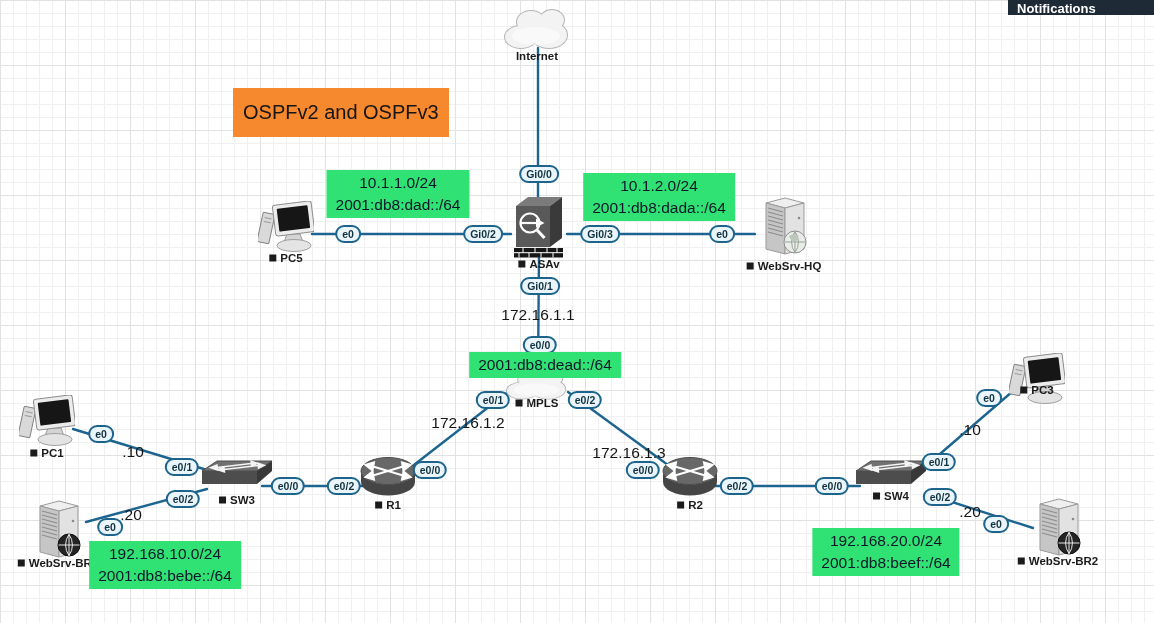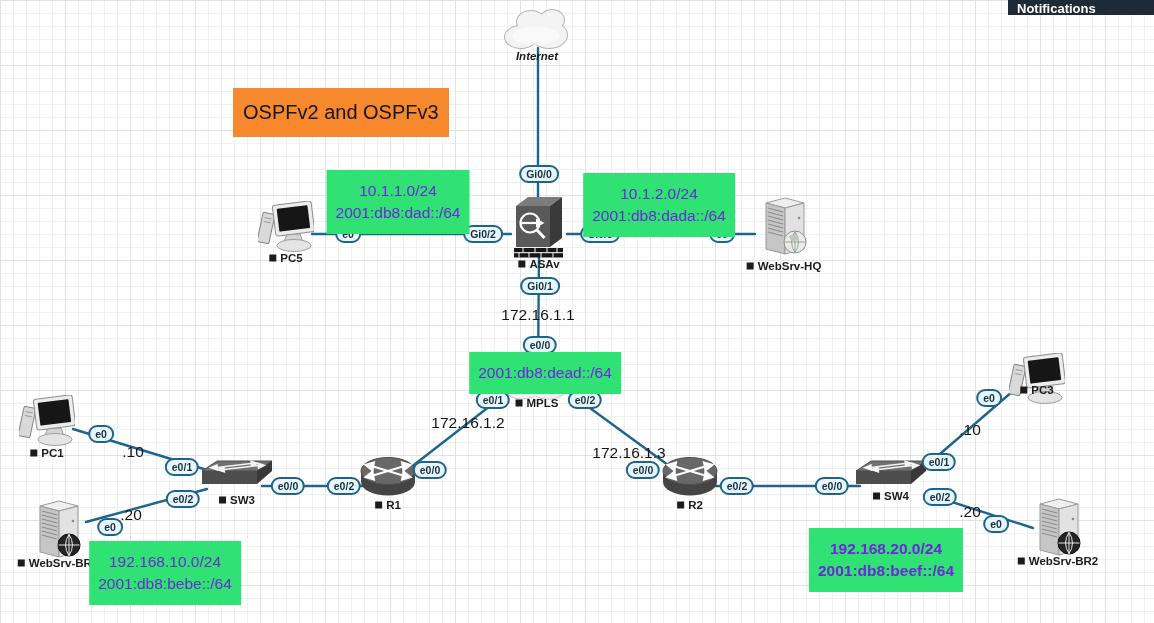--- a/index.html
+++ b/index.html
@@ -26,21 +26,21 @@
     background:#eaf5fb;border:2px solid #1c648c;border-radius:10px;
     padding:0 5px;font-size:10.5px;font-weight:600;color:#11323f;
     white-space:nowrap;line-height:14px;text-align:right;
   }
   .iplabel{
     position:absolute;transform:translate(-50%,-50%);
     font-size:15.5px;color:#141414;white-space:nowrap;line-height:18px;
   }
   .subnet{
     position:absolute;transform:translateX(-50%);
-    padding:10px 9px;font-size:15.5px;line-height:22px;color:#6d28d9;
+    padding:2px 9px;font-size:15.5px;line-height:22px;color:#0f172a;
     text-align:center;white-space:nowrap;
   }
   .title-box{
     position:absolute;padding:12px 10px;font-size:20px;color:#161616;
     white-space:nowrap;line-height:25px;
   }
   .notif{
     position:absolute;top:0;right:0;width:146px;height:15px;
     overflow:hidden;display:flex;align-items:flex-end;
     padding-left:9px;box-sizing:border-box;
@@ -70,21 +70,21 @@
           <ellipse cx="18" cy="32" rx="16" ry="11" fill="#f3f3f3" stroke="#b5b5b5" stroke-width="2"></ellipse>
           <ellipse cx="46" cy="30" rx="18" ry="13" fill="#f3f3f3" stroke="#b5b5b5" stroke-width="2"></ellipse>
           <ellipse cx="28" cy="17" rx="14" ry="11" fill="#f3f3f3" stroke="#b5b5b5" stroke-width="2"></ellipse>
           <ellipse cx="49" cy="15" rx="12" ry="10" fill="#f3f3f3" stroke="#b5b5b5" stroke-width="2"></ellipse>
           <ellipse cx="18" cy="32" rx="16" ry="11" fill="#f3f3f3"></ellipse>
           <ellipse cx="46" cy="30" rx="18" ry="13" fill="#f3f3f3"></ellipse>
           <ellipse cx="28" cy="17" rx="14" ry="11" fill="#f3f3f3"></ellipse>
           <ellipse cx="49" cy="15" rx="12" ry="10" fill="#f3f3f3"></ellipse>
           <ellipse cx="33" cy="31" rx="24" ry="9" fill="#ffffff" opacity="0.5"></ellipse>
         </svg></div>
-      <div class="device-label" style="left: 537px; top: 56px; font-style: italic;">
+      <div class="device-label" style="left: 537px; top: 56px;">
         <span>Internet</span>
       </div>
       <div class="device" style="left: 539px; top: 226px;"><svg width="56" height="64" viewBox="0 0 56 64">
     <polygon points="5,12 39,12 51,3 17,3" fill="#7b7b7b"></polygon>
     <polygon points="39,12 51,3 51,44 39,53" fill="#3a3a3a"></polygon>
     <rect x="5" y="12" width="34" height="41" fill="#595959"></rect>
     <circle cx="19" cy="29" r="9.5" fill="none" stroke="#fff" stroke-width="2.2"></circle>
     <line x1="10" y1="29" x2="26" y2="29" stroke="#fff" stroke-width="2.2"></line>
     <polygon points="25,24.5 33.5,29 25,33.5" fill="#fff"></polygon>
     <line x1="26" y1="36" x2="33.5" y2="44" stroke="#fff" stroke-width="3"></line>
@@ -329,21 +329,21 @@
         <div>10.1.2.0/24</div>
         <div>2001:db8:dada::/64</div>
       </div>
       <div class="subnet" style="left: 545px; top: 352px; background: rgb(47, 226, 115);">
         <div>2001:db8:dead::/64</div>
       </div>
       <div class="subnet" style="left: 165px; top: 541px; background: rgb(47, 226, 115);">
         <div>192.168.10.0/24</div>
         <div>2001:db8:bebe::/64</div>
       </div>
-      <div class="subnet" style="left: 886px; top: 528px; background: rgb(47, 226, 115); font-weight: bold;">
+      <div class="subnet" style="left: 886px; top: 528px; background: rgb(47, 226, 115);">
         <div>192.168.20.0/24</div>
         <div>2001:db8:beef::/64</div>
       </div>
     </div>
   <div class="title-box" id="title-box" style="left: 233px; top: 88px; background: rgb(246, 136, 46);">OSPFv2 and OSPFv3</div>
   <div class="notif" id="notif-bar" style="background: rgb(30, 42, 54);">
     <span>Notifications</span>
   </div>
 </div>
 

